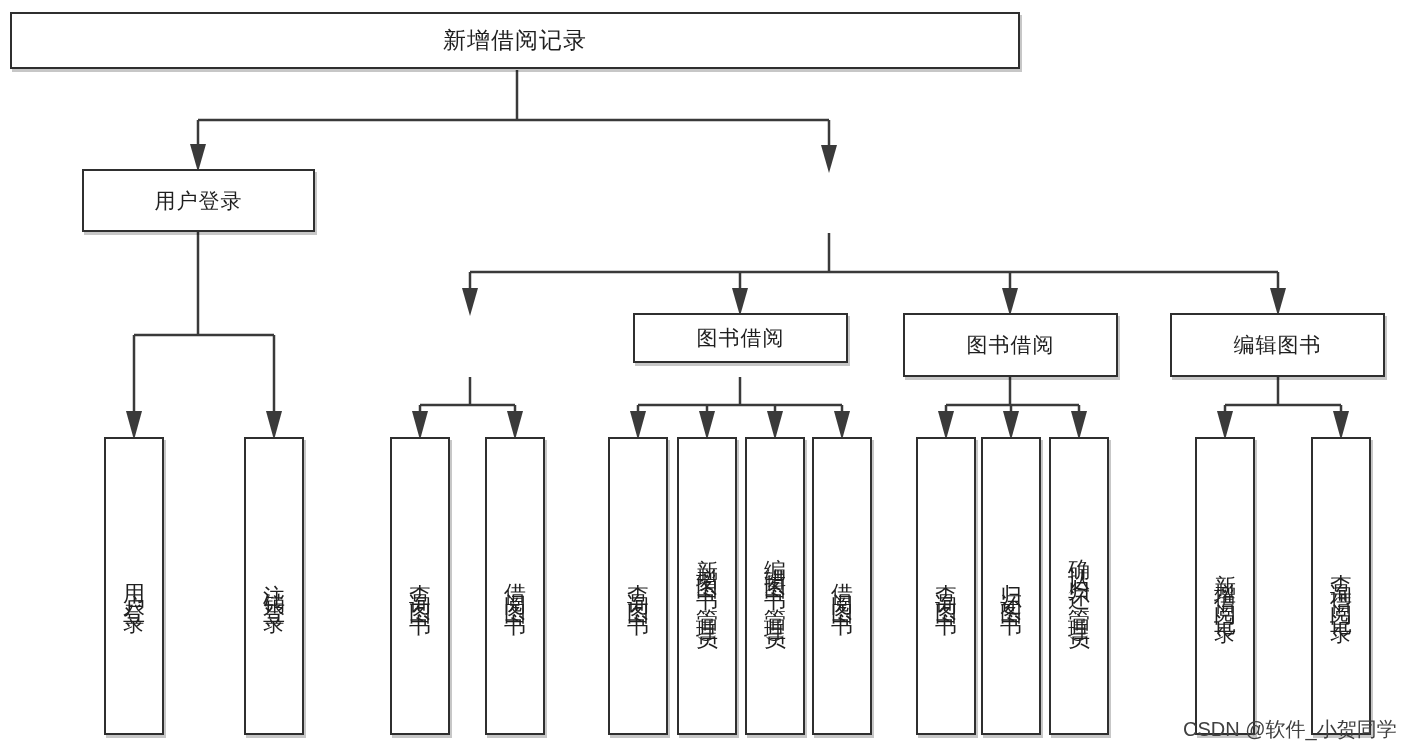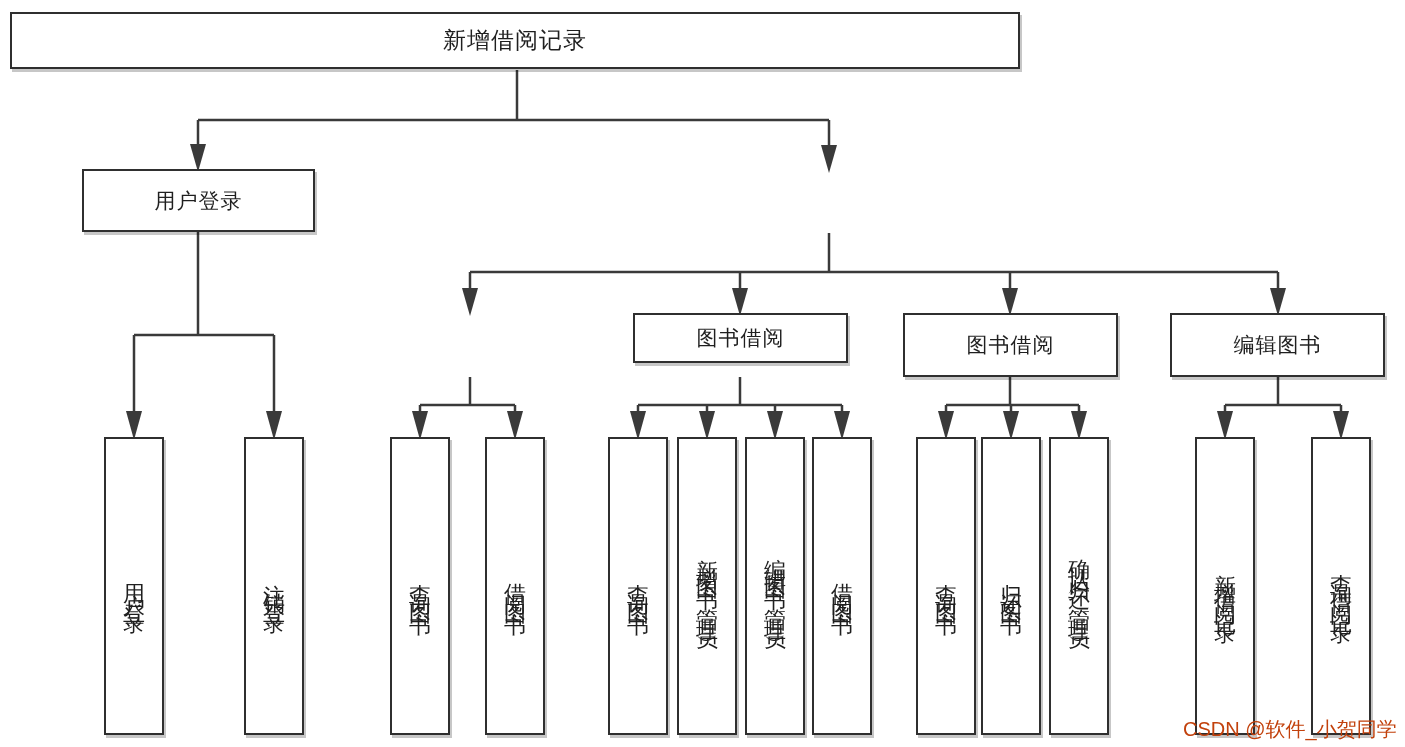--- a/index.html
+++ b/index.html
@@ -52,21 +52,21 @@
     font-size: 22px;
     letter-spacing: 10px;
     line-height: 1;
     color: #1f1f1f;
   }
   #watermark {
     position: absolute;
     left: 1183px;
     top: 716px;
     font-size: 20px;
-    color: #c2410c;
+    color: #404040;
     white-space: nowrap;
     z-index: 3;
   }
 </style>
 </head>
 <body>
 
 <div id="canvas">
 
   <svg id="connectors" viewBox="0 0 1405 747" fill="none">

